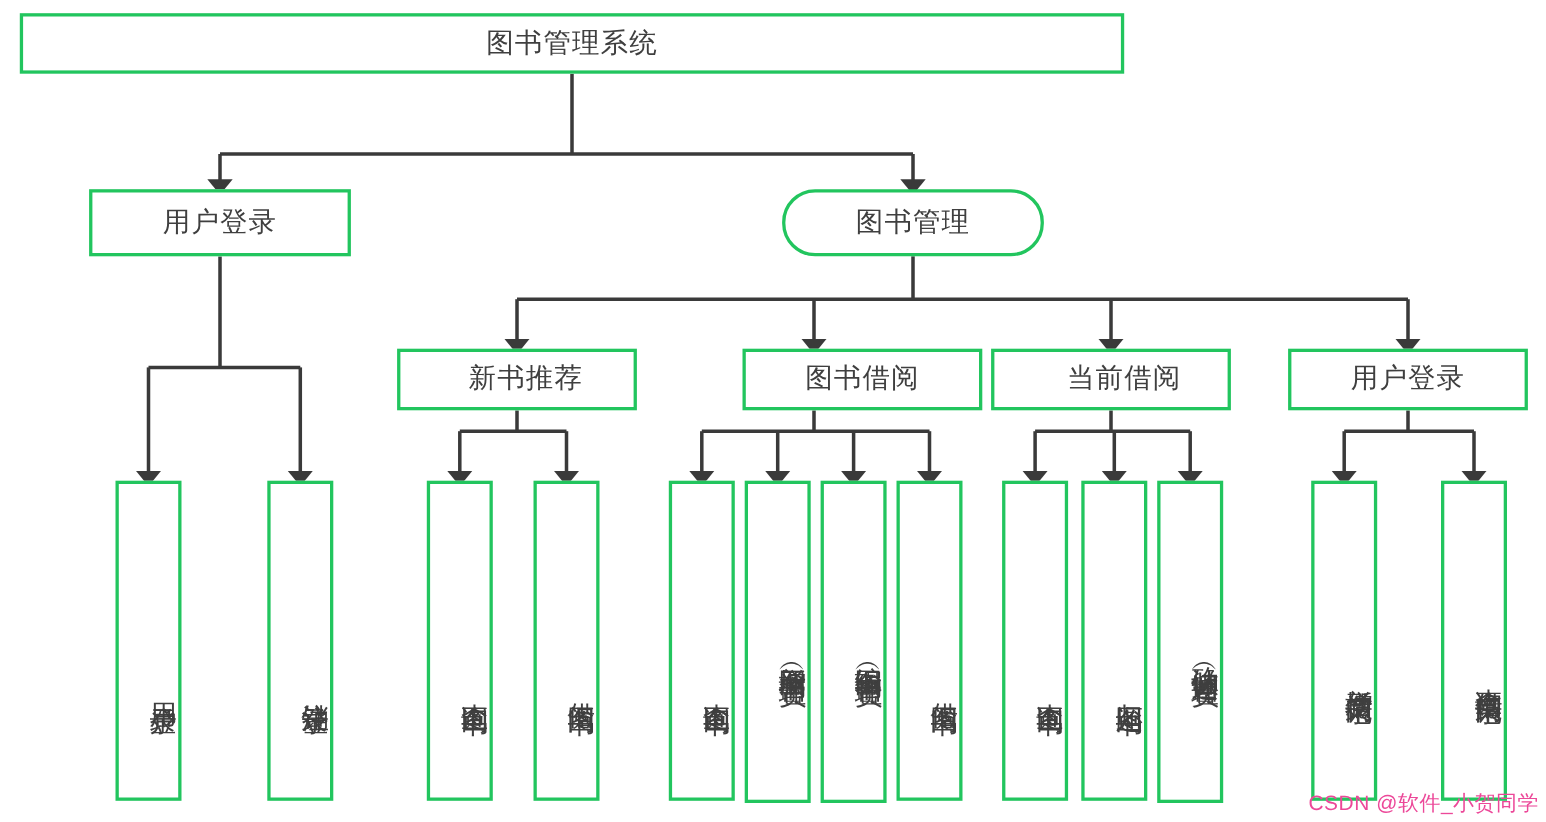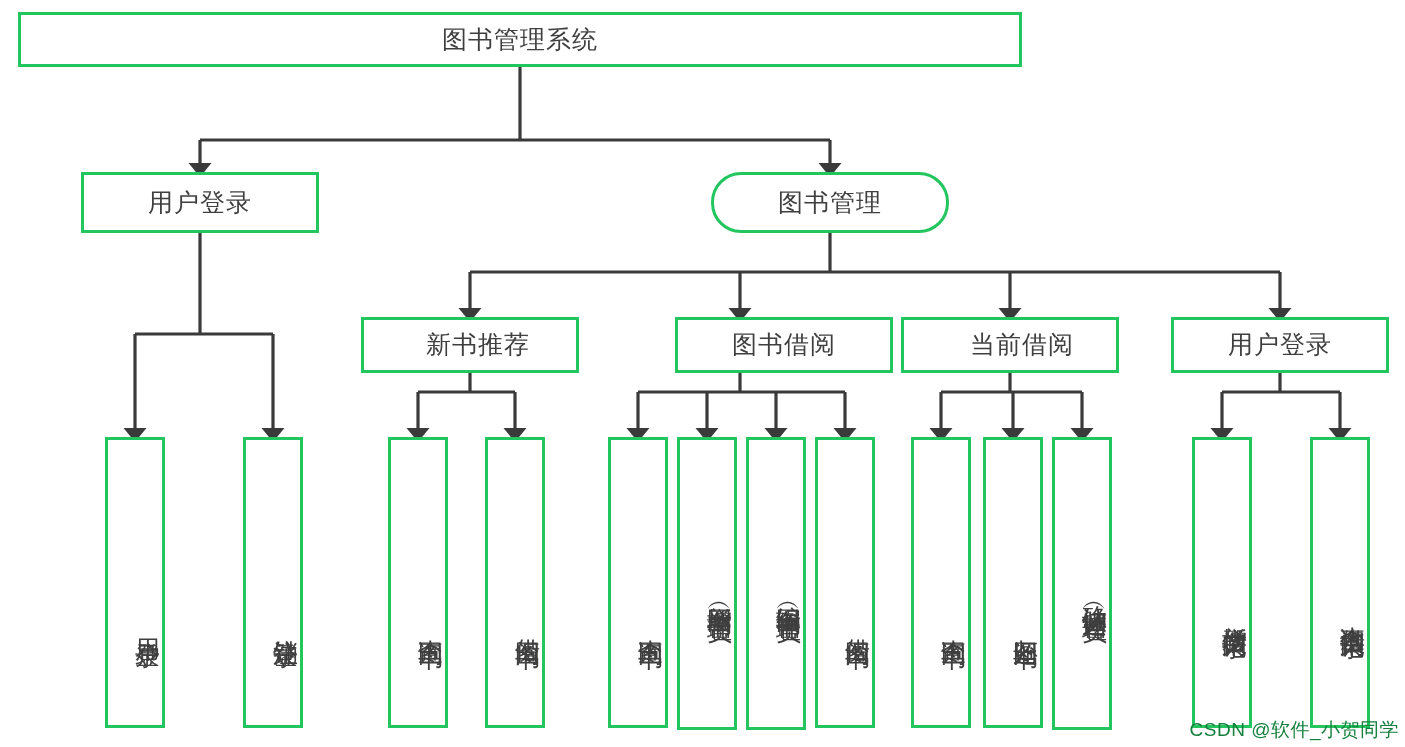--- a/index.html
+++ b/index.html
@@ -62,21 +62,21 @@
   }
   .node-label {
     display: block;
     white-space: pre-wrap;
   }
   #watermark {
     position: absolute;
     right: 6px;
     bottom: 4px;
     font-size: 19px;
-    color: #15803d;
+    color: #ec4899;
     letter-spacing: 0.5px;
     white-space: nowrap;
   }
 </style>
 </head>
 <body>
 
 <div id="diagram-root">
 
   <svg id="edges-layer" viewBox="0 0 1405 747" xmlns="http://www.w3.org/2000/svg">

